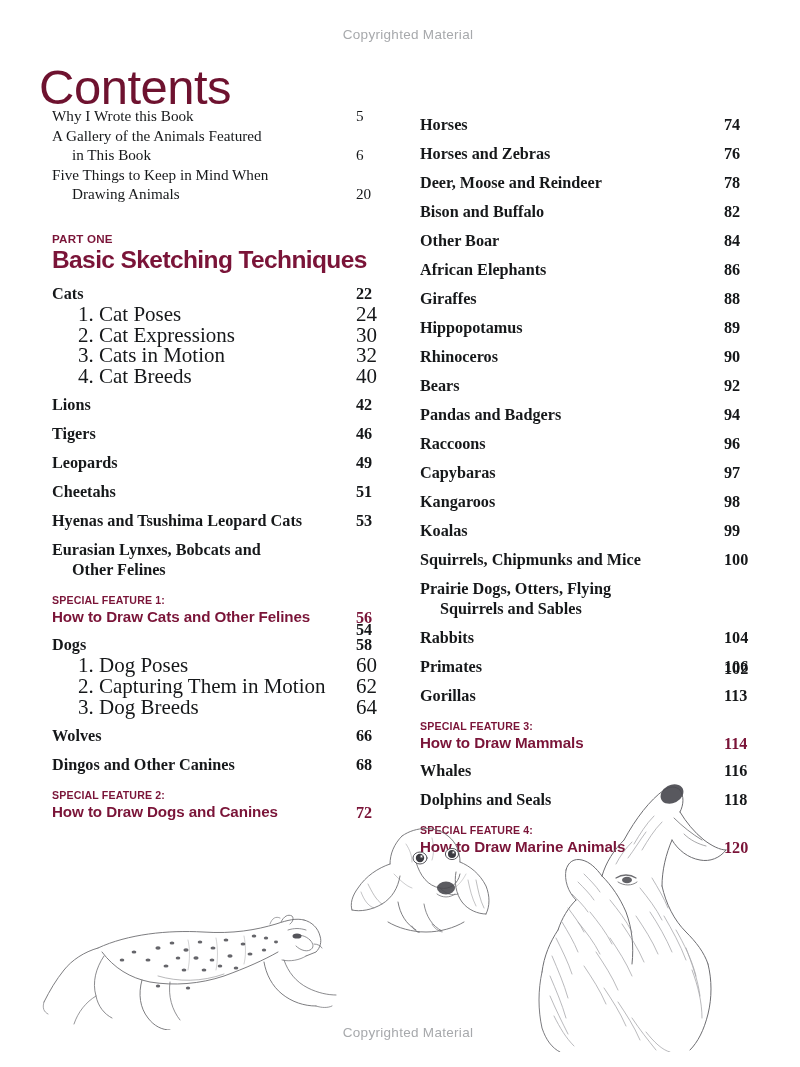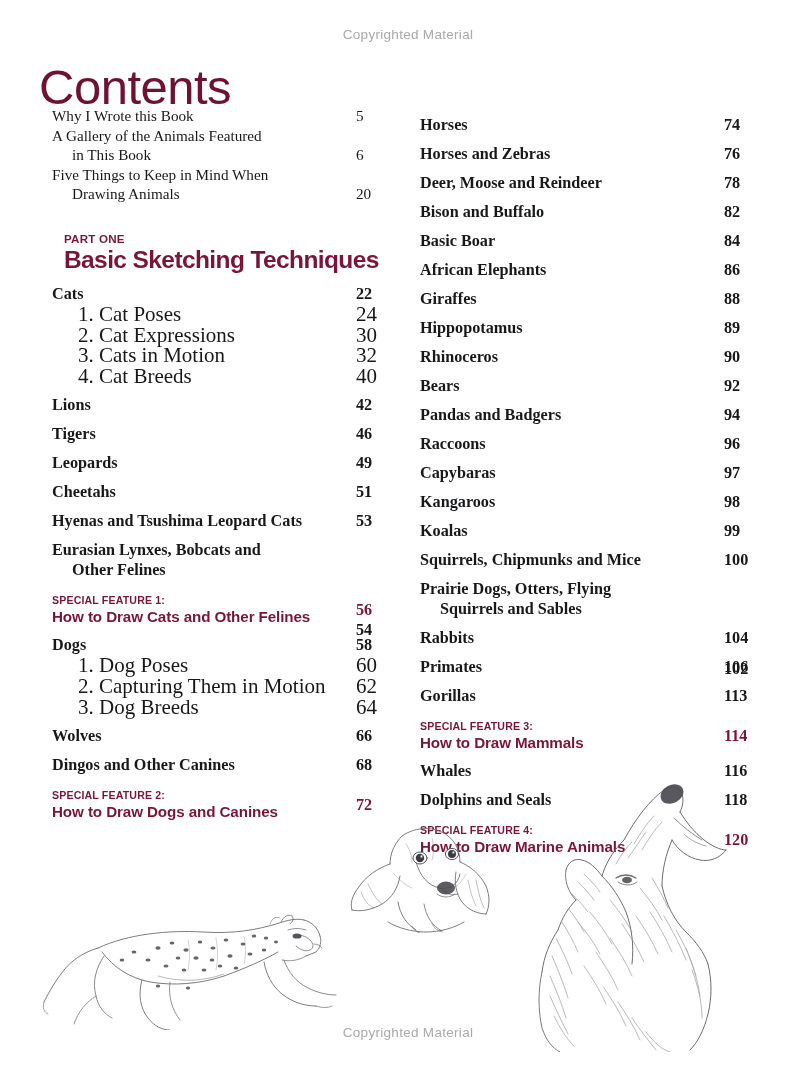--- a/index.html
+++ b/index.html
@@ -133,36 +133,35 @@
     display: block;
     font-size: 15.2px;
     font-weight: 700;
     line-height: 19px;
     letter-spacing: -0.1px;
     padding-right: 70px;
   }
   .row-feature .pageno {
     position: absolute;
     right: 0;
-    top: 7px;
+    top: 15px;
     width: 46px;
     text-align: left;
     font-family: "Liberation Serif", serif;
     font-size: 16.2px;
     font-weight: 700;
   }
   .row-feature .pageno.accent { color: #7a1438; }
 
   
   .part-block {
     margin-top: 27px;
     margin-bottom: 10px;
     font-family: "Liberation Sans", sans-serif;
     color: #7a1438;
-    margin-left: 12px;
   }
   .part-block .part-kicker {
     display: block;
     font-size: 11.6px;
     font-weight: 700;
     letter-spacing: 0.2px;
     line-height: 15px;
   }
   .part-block .part-title {
     display: block;
@@ -300,21 +299,21 @@
       </div>
       <div class="row row-main">
         <span class="label">Deer, Moose and Reindeer</span>
         <span class="pageno">78</span>
       </div>
       <div class="row row-main">
         <span class="label">Bison and Buffalo</span>
         <span class="pageno">82</span>
       </div>
       <div class="row row-main">
-        <span class="label">Basic Boar</span>
+        <span class="label">Other Boar</span>
         <span class="pageno">84</span>
       </div>
       <div class="row row-main">
         <span class="label">African Elephants</span>
         <span class="pageno">86</span>
       </div>
       <div class="row row-main">
         <span class="label">Giraffes</span>
         <span class="pageno">88</span>
       </div>

